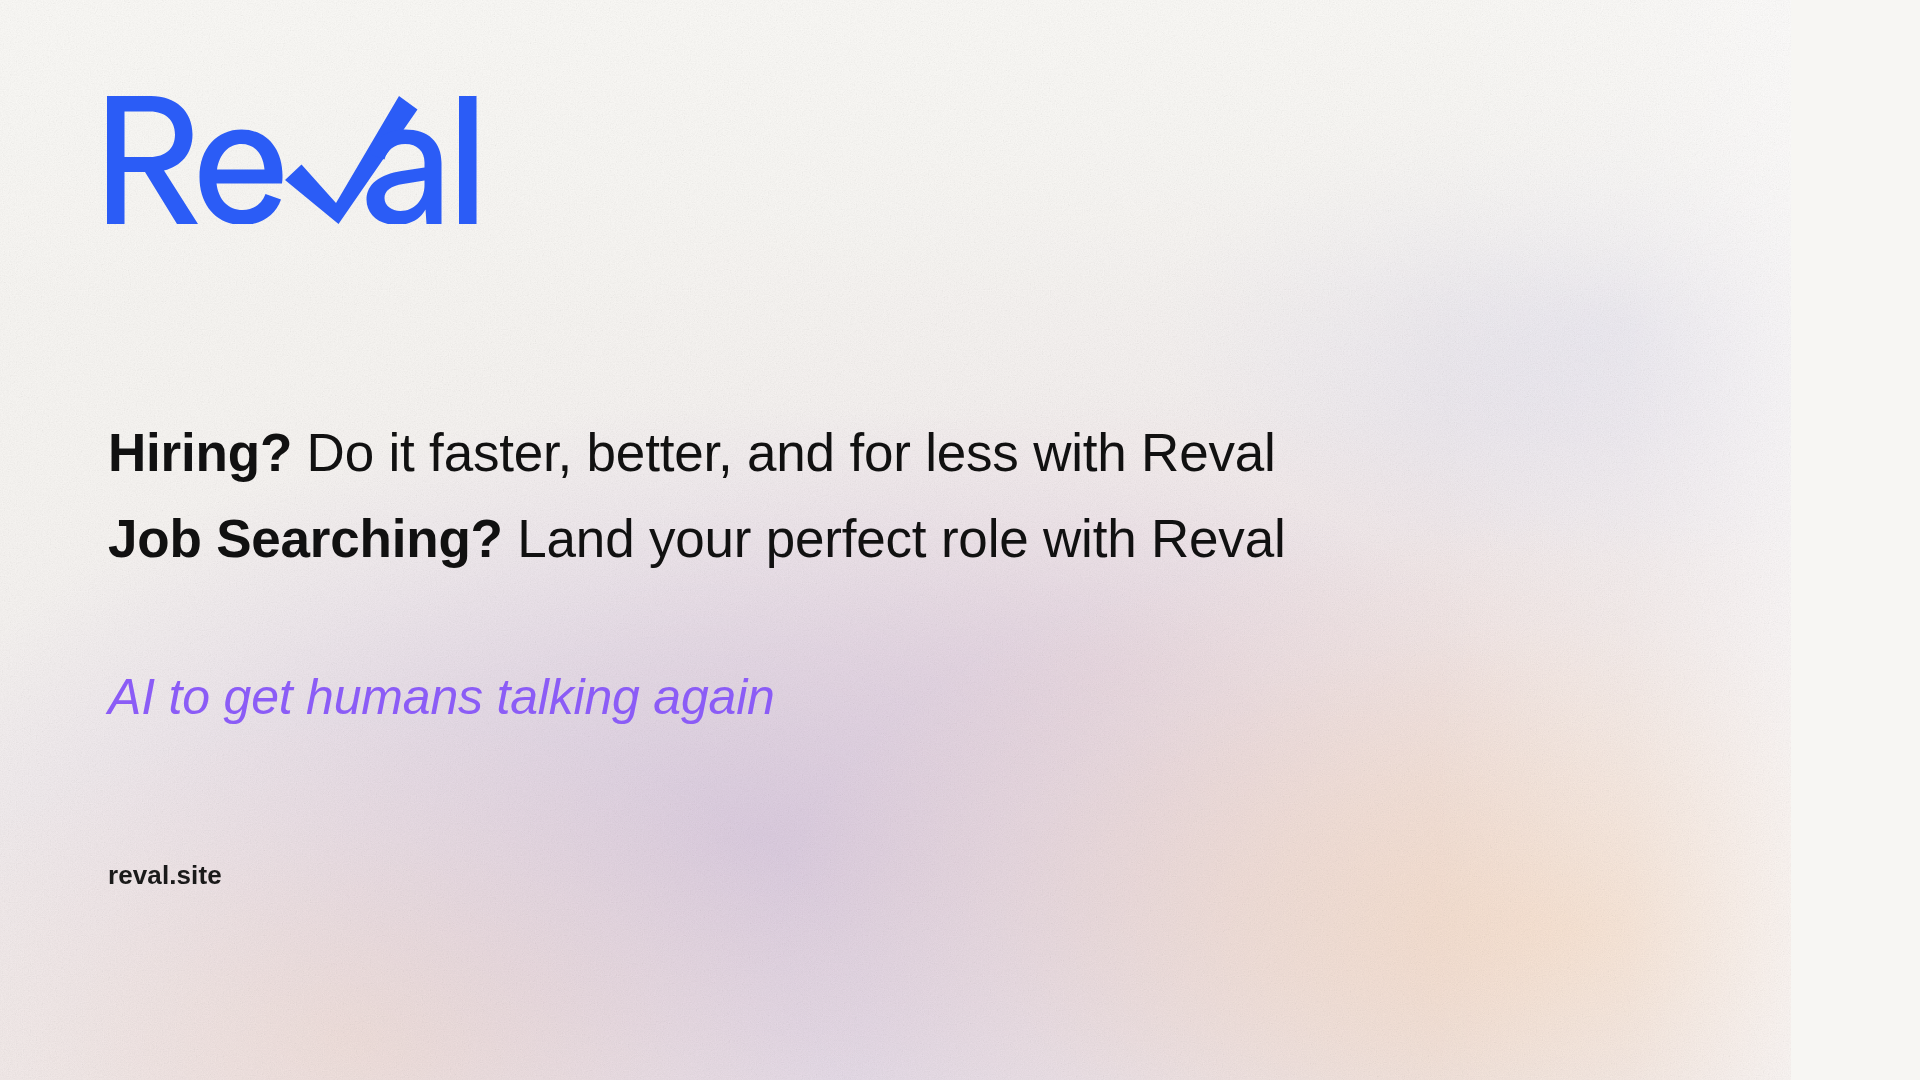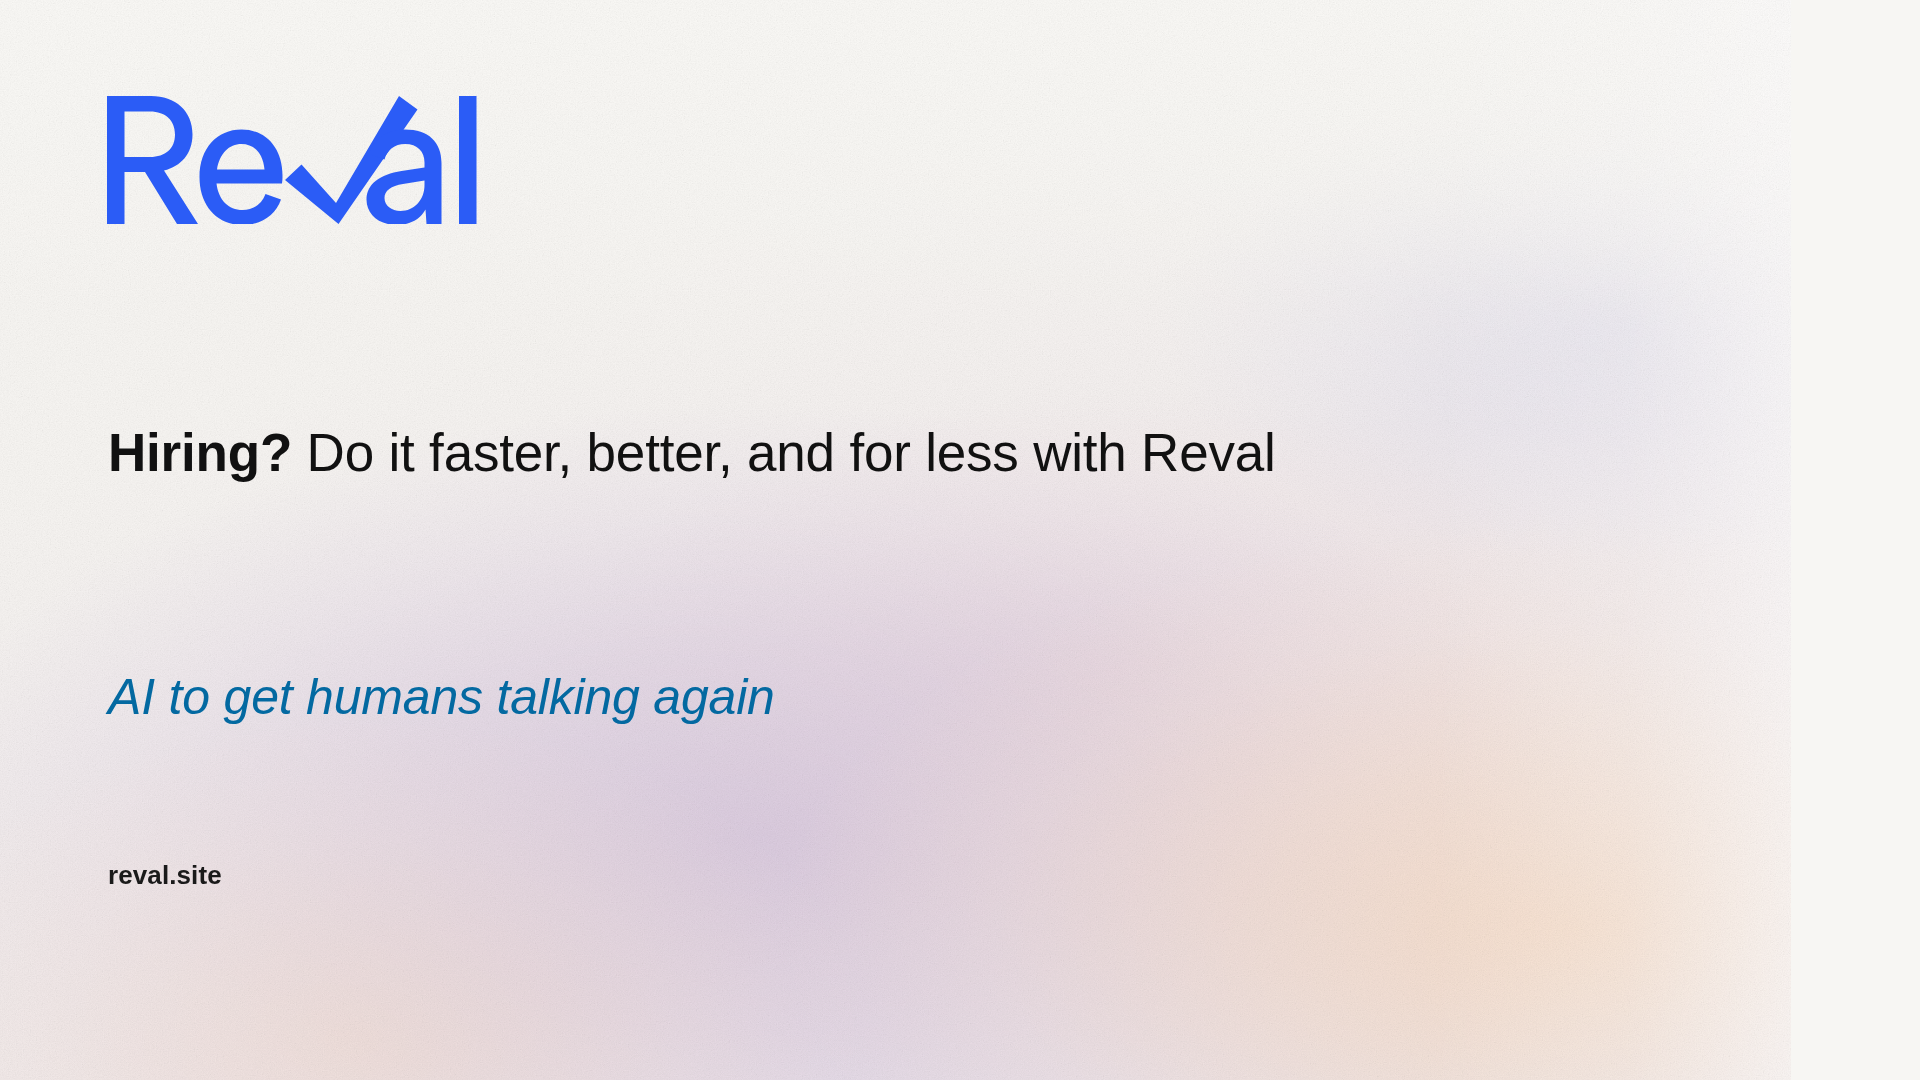--- a/index.html
+++ b/index.html
@@ -137,21 +137,21 @@
     white-space: nowrap;
   }
 
   .headline .line { display: block; }
   .headline .strong { font-weight: 700; }
 
   .tagline {
     position: absolute;
     left: 108px;
     top: 668px;
-    color: #0369a1;
+    color: #8b5cf6;
     font-size: 50px;
     font-style: italic;
     font-weight: 400;
     letter-spacing: -0.2px;
     white-space: nowrap;
   }
 
   .site-url {
     position: absolute;
     left: 108px;
@@ -225,20 +225,23 @@
 
           <rect x="352" y="0" width="17.5" height="128"></rect>
         </g>
       </svg>
     </div>
 
     <div class="headline">
       <span class="line">
         <span class="strong">Hiring?</span><span> Do it faster, better, and for less with Reval</span>
       </span>
+      <span class="line">
+        <span class="strong">Job Searching?</span><span> Land your perfect role with Reval</span>
+      </span>
     </div>
 
     <div class="tagline">AI to get humans talking again</div>
 
     <a class="site-url" href="#">reval.site</a>
 
   </div>
 </div>
 
 </body></html>

